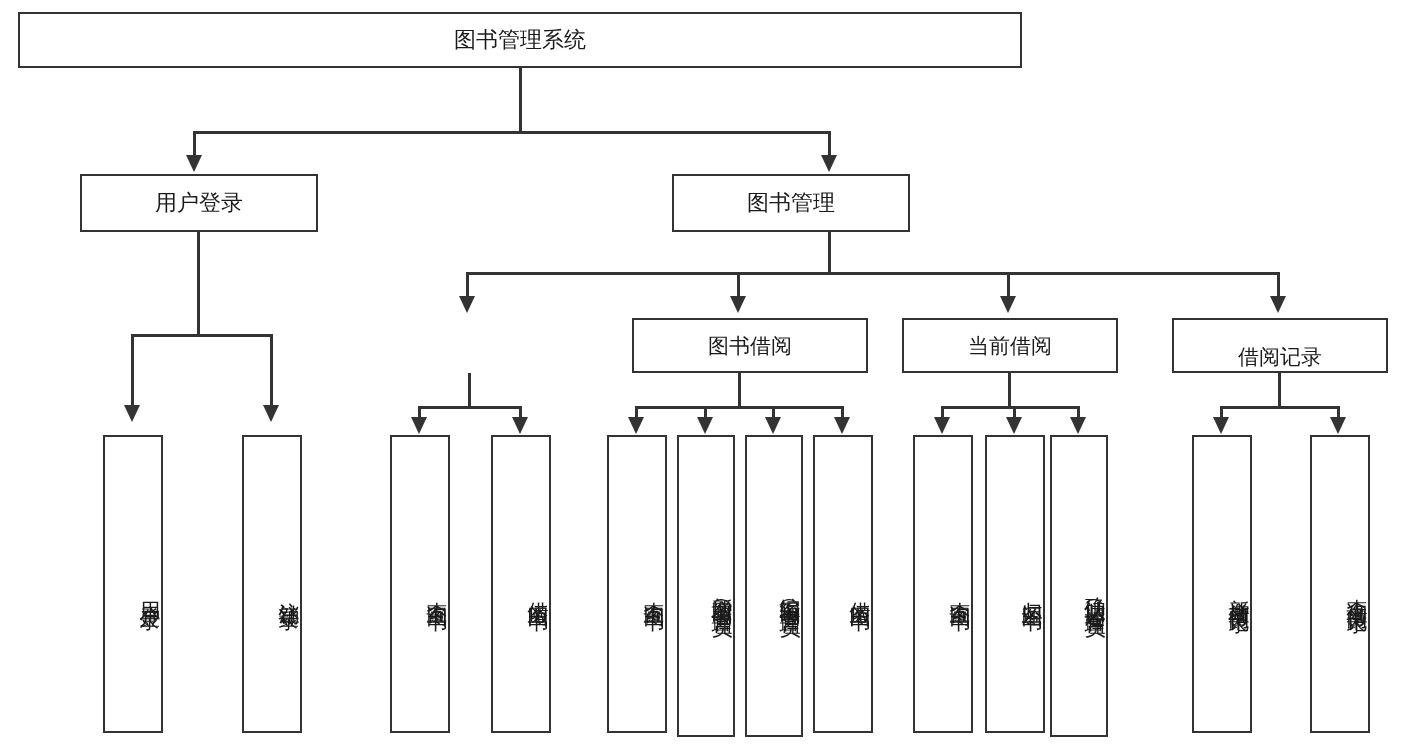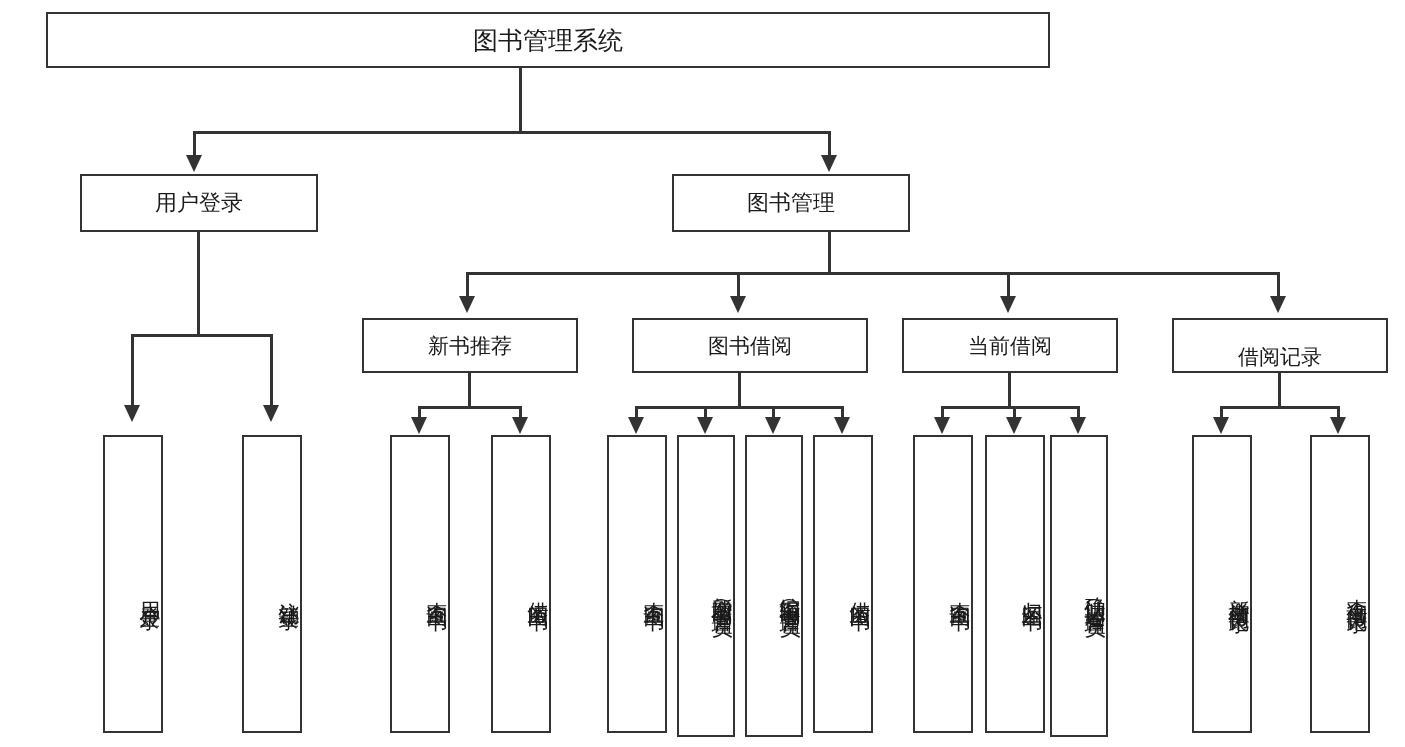--- a/index.html
+++ b/index.html
@@ -18,22 +18,21 @@
     position:absolute;
     box-sizing:border-box;
     background:#ffffff;
     border:2px solid #333333;
     display:flex;
     align-items:center;
     justify-content:center;
     color:#1a1a1a;
   }
   .node.root{
-    font-size:25px;
-    margin-left:28px;
+    font-size:22px;
   }
   .node.level2{
     font-size:22px;
   }
   .node.level3{
     font-size:21px;
   }
   .node.leaf{
     font-size:21px;
     writing-mode:vertical-rl;
@@ -111,23 +110,20 @@
 
   <div class="conn vline" style="left:466px;top:272px;width:3px;height:26px;"></div>
   <div class="arrow" style="left:459px;top:296px;"></div>
   <div class="conn vline" style="left:737px;top:272px;width:3px;height:26px;"></div>
   <div class="arrow" style="left:730px;top:296px;"></div>
   <div class="conn vline" style="left:1007px;top:272px;width:3px;height:26px;"></div>
   <div class="arrow" style="left:1000px;top:296px;"></div>
   <div class="conn vline" style="left:1277px;top:272px;width:3px;height:26px;"></div>
   <div class="arrow" style="left:1270px;top:296px;"></div>
 
-  <div class="node level3" style="left:362px;top:318px;width:216px;height:55px;">
-    <span class="lbl">新书推荐</span>
-  </div>
   <div class="node level3" style="left:632px;top:318px;width:236px;height:55px;">
     <span class="lbl">图书借阅</span>
   </div>
   <div class="node level3" style="left:902px;top:318px;width:216px;height:55px;">
     <span class="lbl">当前借阅</span>
   </div>
   <div class="node level3" style="left:1172px;top:318px;width:216px;height:55px;align-items:flex-end;">
     <span class="lbl">借阅记录</span>
   </div>
 

